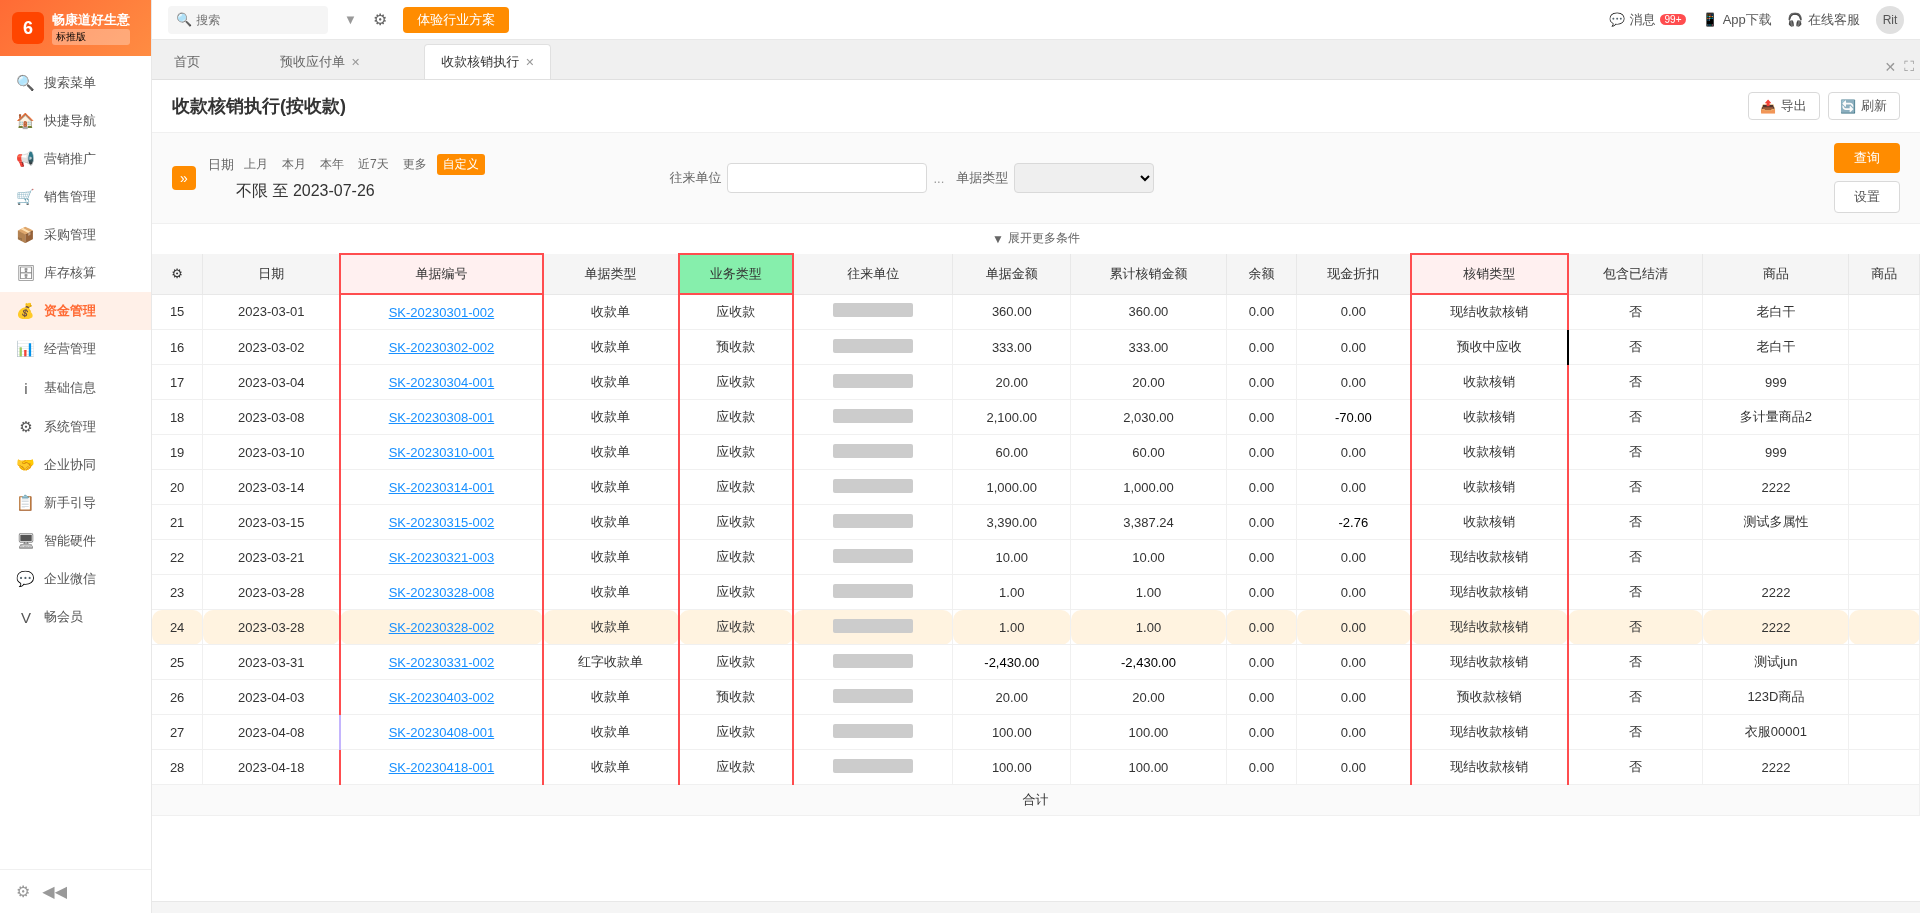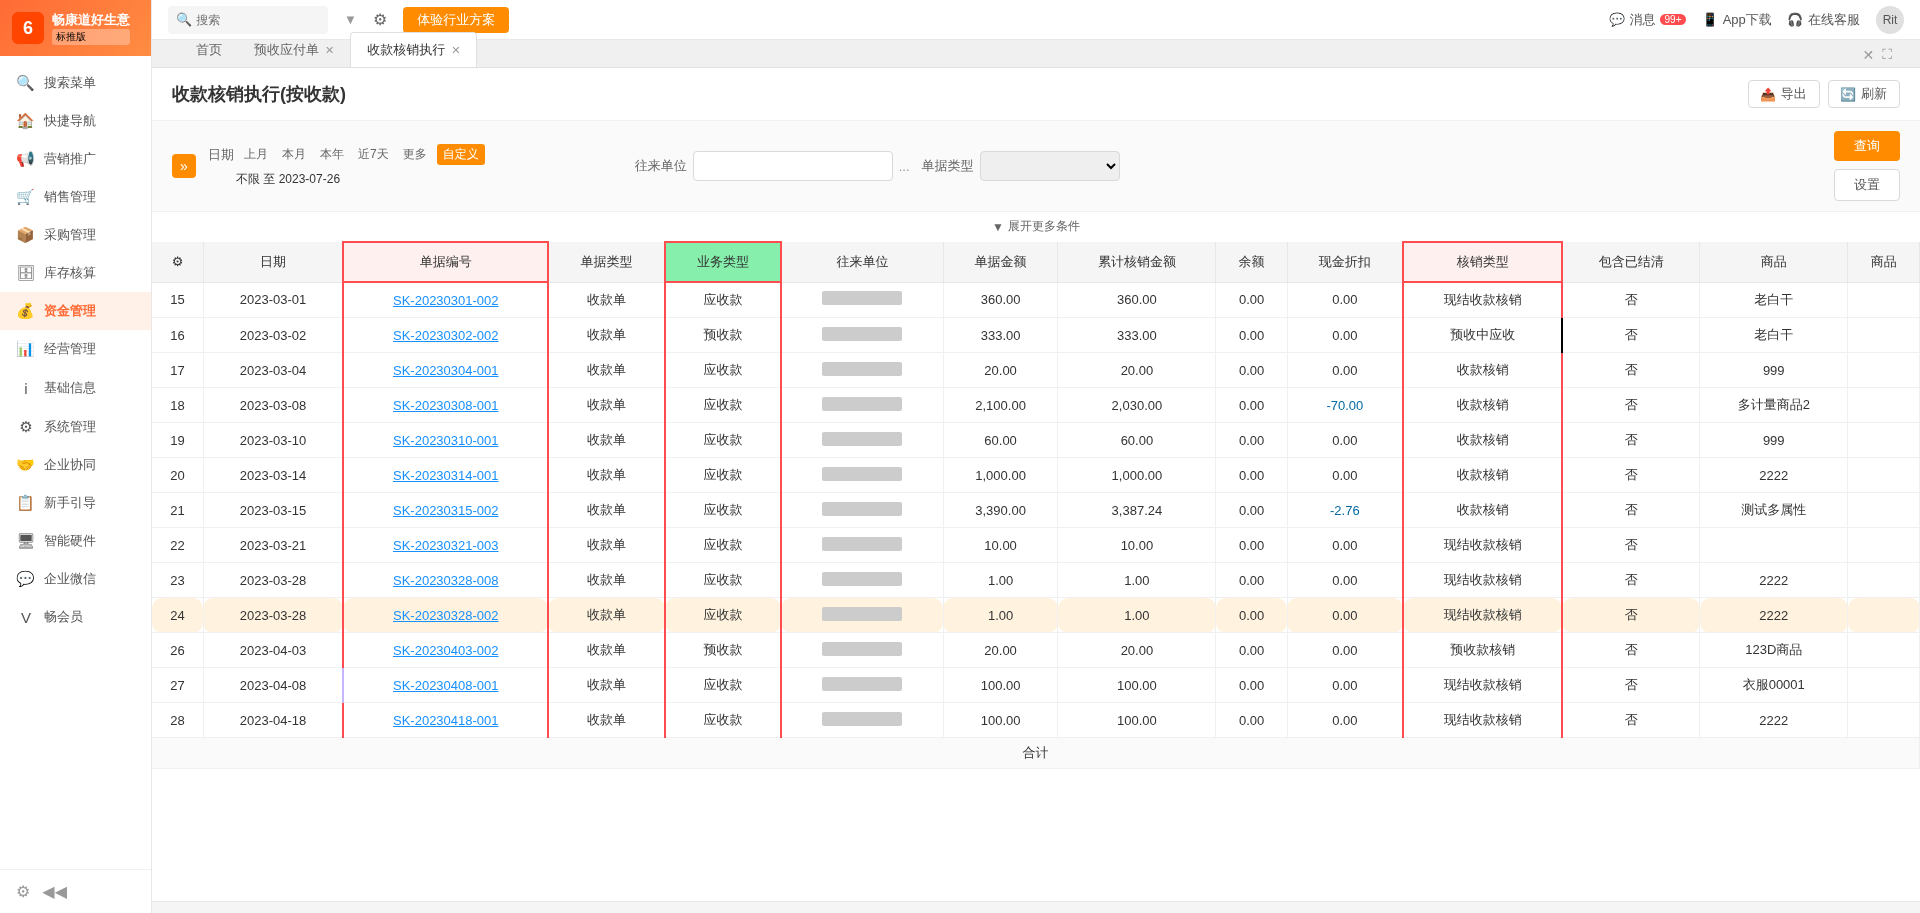--- a/index.html
+++ b/index.html
@@ -23,58 +23,58 @@
     
     .topbar { height: 40px; background: #fff; border-bottom: 1px solid #e8e8e8; display: flex; align-items: center; padding: 0 16px; gap: 16px; }
     .topbar-search { flex: 0 0 160px; height: 28px; background: #f5f5f5; border-radius: 4px; display: flex; align-items: center; padding: 0 8px; gap: 4px; }
     .topbar-search input { border: none; background: transparent; outline: none; font-size: 12px; width: 100%; color: #999; }
     .topbar-btn { padding: 4px 14px; background: #ff8c00; color: #fff; border: none; border-radius: 4px; cursor: pointer; font-size: 13px; }
     .topbar-actions { margin-left: auto; display: flex; align-items: center; gap: 16px; color: #555; font-size: 13px; }
     .topbar-action { display: flex; align-items: center; gap: 4px; cursor: pointer; }
     .msg-badge { background: #ff4d4f; color: #fff; font-size: 10px; padding: 0 5px; border-radius: 10px; }
 
     
-    .tabs { height: 28px; background: #f0f0f0; display: flex; align-items: flex-end; padding: 0 28px; border-bottom: 1px solid #e0e0e0; }
+    .tabs { height: 40px; background: #f0f0f0; display: flex; align-items: flex-end; padding: 0 6px; border-bottom: 1px solid #e0e0e0; gap: 48px; }
     .tab { padding: 8px 16px; cursor: pointer; font-size: 13px; color: #666; border-radius: 4px 4px 0 0; display: flex; align-items: center; gap: 6px; }
     .tab.active { background: #fff; color: #333; border: 1px solid #e0e0e0; border-bottom: none; }
     .tab-close { font-size: 11px; color: #999; cursor: pointer; }
     .tabs-right { margin-left: auto; display: flex; align-items: center; gap: 8px; color: #999; font-size: 16px; cursor: pointer; padding-bottom: 4px; }
 
     
     .page-content { flex: 1; overflow: hidden; display: flex; flex-direction: column; background: #fff; }
     .page-header { padding: 12px 20px; display: flex; align-items: center; justify-content: space-between; border-bottom: 1px solid #f0f0f0; }
     .page-title { font-size: 18px; font-weight: 600; color: #333; }
     .page-header-actions { display: flex; gap: 8px; }
     .header-btn { display: flex; align-items: center; gap: 4px; padding: 4px 12px; border: 1px solid #d9d9d9; border-radius: 4px; cursor: pointer; font-size: 13px; color: #555; background: #fff; }
 
     
     .filter-bar { padding: 10px 20px; background: #fafafa; border-bottom: 1px solid #f0f0f0; display: flex; align-items: center; gap: 12px; flex-wrap: wrap; }
     .filter-collapse-btn { width: 24px; height: 24px; background: #ff8c00; display: flex; align-items: center; justify-content: center; border-radius: 4px; cursor: pointer; color: #fff; font-size: 14px; flex-shrink: 0; }
     .filter-group { display: flex; align-items: center; gap: 6px; flex-wrap: wrap; }
     .filter-label { color: #666; font-size: 13px; }
     .filter-date-links { display: flex; gap: 6px; }
     .filter-link { color: #666; font-size: 12px; cursor: pointer; padding: 2px 4px; }
     .filter-link.custom { color: #fff; background: #ff8c00; border-radius: 3px; padding: 2px 6px; }
-    .filter-date-range { color: #333; font-size: 12px; margin-top: 2px; }
+    .filter-date-range { color: #333; font-size: 16px; margin-top: 2px; }
     .filter-input { height: 30px; border: 1px solid #d9d9d9; border-radius: 4px; padding: 0 8px; font-size: 13px; width: 200px; outline: none; }
     .filter-ellipsis { color: #999; }
     .filter-select { height: 30px; border: 1px solid #d9d9d9; border-radius: 4px; padding: 0 8px; font-size: 13px; min-width: 140px; outline: none; }
     .query-btn { padding: 6px 20px; background: #ff8c00; color: #fff; border: none; border-radius: 4px; cursor: pointer; font-size: 13px; }
     .setting-btn { padding: 6px 16px; border: 1px solid #d9d9d9; background: #fff; border-radius: 4px; cursor: pointer; font-size: 13px; color: #555; }
     .expand-more { display: flex; align-items: center; justify-content: center; padding: 6px; cursor: pointer; color: #666; font-size: 12px; gap: 4px; width: 100%; }
 
     
     .table-container { flex: 1; overflow: auto; padding: 0 0 0 0; }
     table { width: 100%; border-collapse: collapse; font-size: 13px; }
     thead tr { background: #f5f5f5; }
     th { padding: 10px 8px; text-align: center; font-weight: 500; color: #333; border-bottom: 1px solid #e8e8e8; border-right: 1px solid #e8e8e8; white-space: nowrap; font-size: 13px; }
     td { padding: 8px; text-align: center; border-bottom: 1px solid #f0f0f0; border-right: 1px solid #f0f0f0; color: #333; white-space: nowrap; }
     tr.highlighted td { background: #fff3e0; border-radius: 10px; }
     .link-cell { color: #1890ff; text-decoration: underline; cursor: pointer; }
-    .neg-val { color: #0369a1; }
+    .neg-val { color: #000000; }
 
     .table-footer { background: #fafafa; border-top: 1px solid #e8e8e8; padding: 6px 8px; font-size: 13px; color: #333; font-weight: 500; }
     .scrollbar-area { height: 12px; background: #f5f5f5; border-top: 1px solid #e8e8e8; overflow-x: auto; }
   </style>
 </head>
 <body>
 
 <div class="sidebar">
   <div class="sidebar-logo">
     <div class="sidebar-logo-icon">6</div>
@@ -429,20 +429,36 @@
       <td class="">1.00</td>
       <td class="">1.00</td>
       <td>0.00</td>
       <td class="">0.00</td>
       <td style="border-left:2px solid #ff4d4f;border-right:2px solid #ff4d4f;">现结收款核销</td>
       <td>否</td>
       <td>2222</td>
       <td style="min-width:40px;"></td>
     </tr>
             <tr>
+      <td>25</td>
+      <td>2023-03-31</td>
+      <td style="border-left:2px solid #ff4d4f;border-right:2px solid #ff4d4f;"><a class="link-cell">SK-20230331-002</a></td>
+      <td>红字收款单</td>
+      <td style="border-left:2px solid #ff4d4f;border-right:2px solid #ff4d4f;">应收款</td>
+      <td><span style="display:inline-block;width:80px;height:14px;background:#ccc;border-radius:2px;"></span></td>
+      <td class="neg-val">-2,430.00</td>
+      <td class="neg-val">-2,430.00</td>
+      <td>0.00</td>
+      <td class="">0.00</td>
+      <td style="border-left:2px solid #ff4d4f;border-right:2px solid #ff4d4f;">现结收款核销</td>
+      <td>否</td>
+      <td>测试jun</td>
+      <td style="min-width:40px;"></td>
+    </tr>
+            <tr>
       <td>26</td>
       <td>2023-04-03</td>
       <td style="border-left:2px solid #ff4d4f;border-right:2px solid #ff4d4f;"><a class="link-cell">SK-20230403-002</a></td>
       <td>收款单</td>
       <td style="border-left:2px solid #ff4d4f;border-right:2px solid #ff4d4f;">预收款</td>
       <td><span style="display:inline-block;width:80px;height:14px;background:#ccc;border-radius:2px;"></span></td>
       <td class="">20.00</td>
       <td class="">20.00</td>
       <td>0.00</td>
       <td class="">0.00</td>

